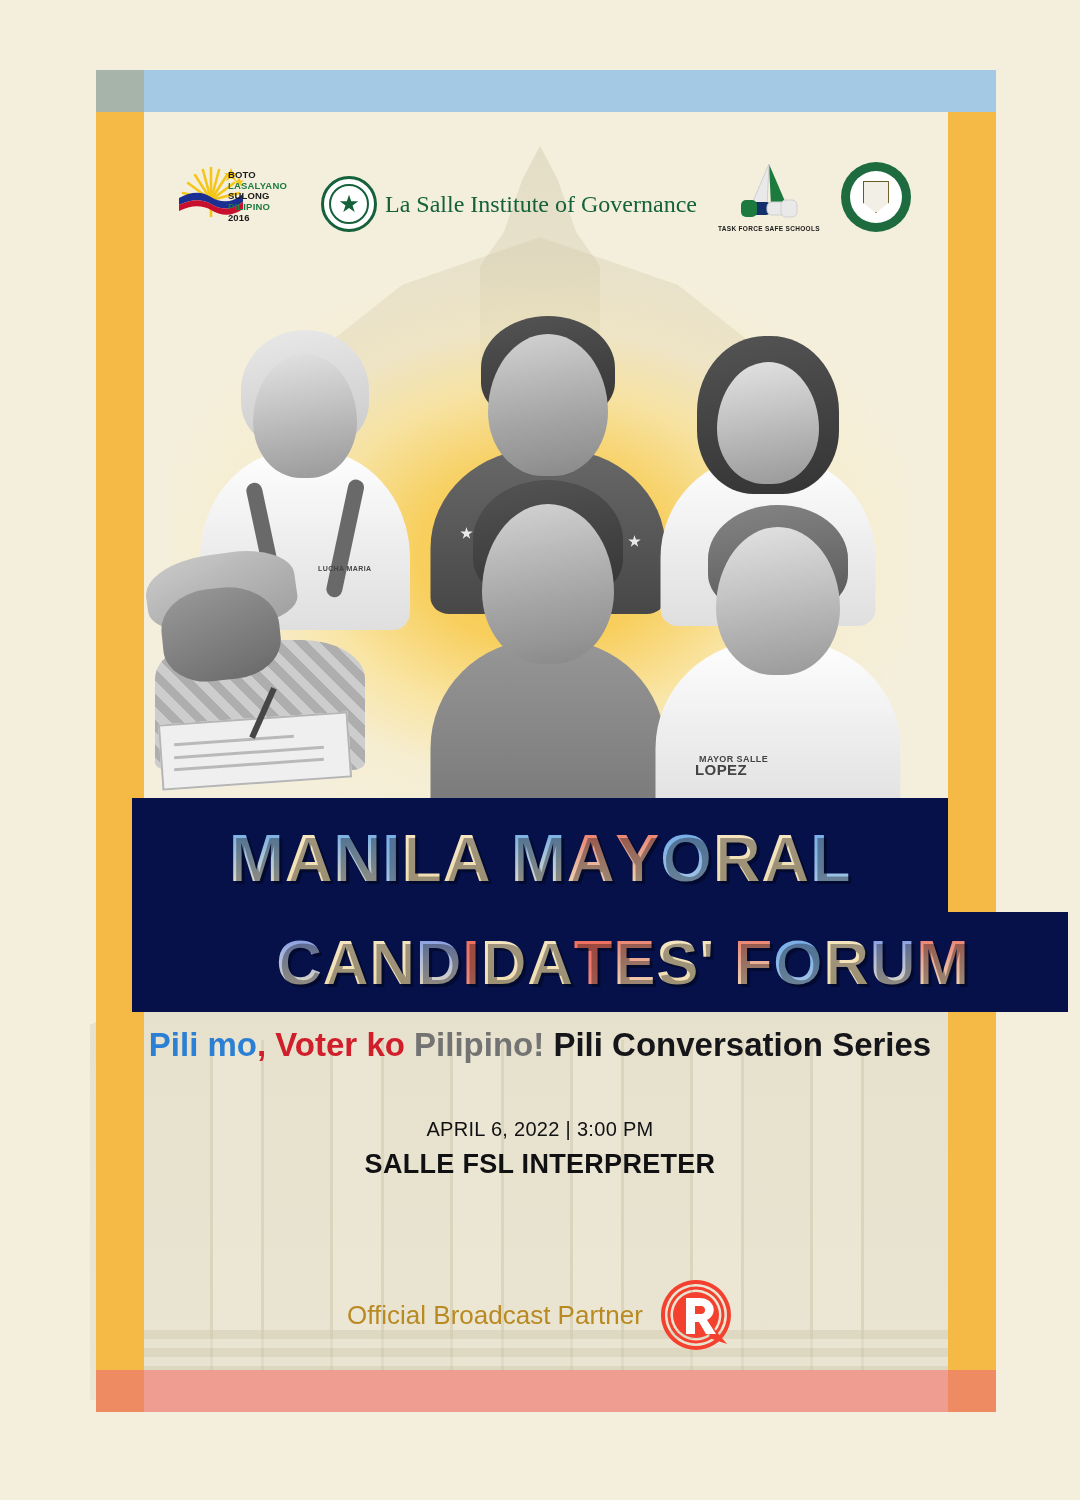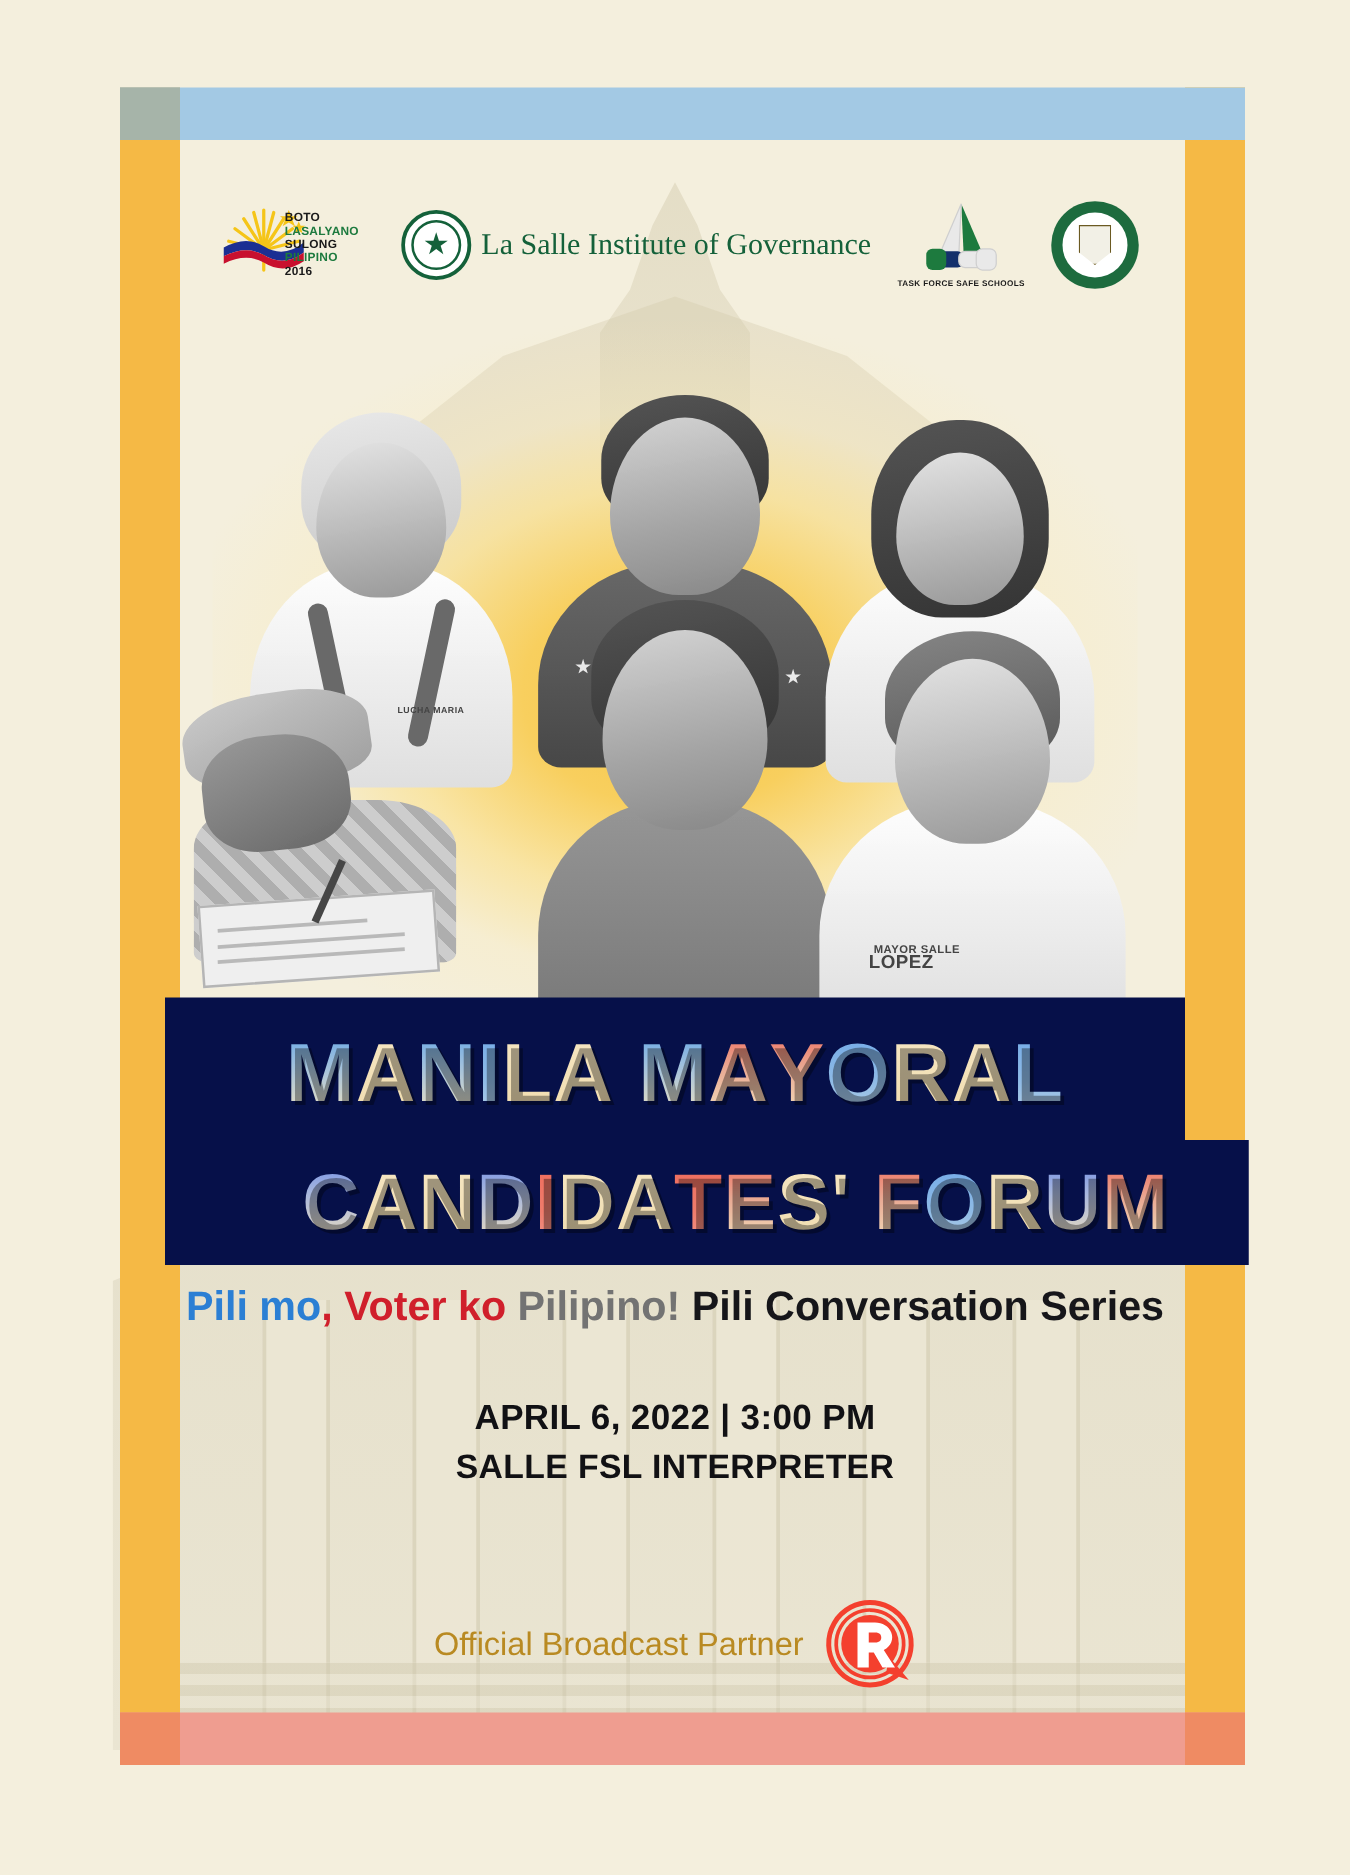--- a/index.html
+++ b/index.html
@@ -55,21 +55,21 @@
   .bar-bottom { left:96px;  bottom:88px; width:900px; height:42px; }
   .bar-left   { left:96px;  top:70px;    width:48px;  height:1342px; }
   .bar-right  { right:84px; top:70px;    width:48px;  height:1342px; }
   .corner-tl  { left:96px;  top:70px;    width:48px;  height:42px; }
   .corner-bl  { left:96px;  bottom:88px; width:48px;  height:42px; }
   .corner-br  { right:84px; bottom:88px; width:48px;  height:42px; }
 
   
   .logo-row {
     position:absolute; left:0; right:0; top:160px;
-    display:flex; align-items:center; justify-content:center; gap:34px;
+    display:flex; align-items:flex-end; justify-content:center; gap:34px;
   }
   .logo { display:flex; align-items:center; gap:8px; }
 
   
   .boto { position:relative; width:118px; height:72px; }
   .sunburst { position:absolute; left:6px; top:4px; width:72px; height:56px; }
   .boto-txt { position:absolute; right:0; top:10px; font-size:9.5px; font-weight:bold;
               line-height:1.12; letter-spacing:.2px; text-align:left; }
   .boto-txt span { display:block; }
 
@@ -121,21 +121,21 @@
 
   .shirt-mark { position:absolute; font-size:7px; font-weight:bold; color:#4a4542;
                 letter-spacing:.4px; white-space:nowrap; }
 
   
   .title-bar {
     position:absolute; background:#061049;
     display:flex; align-items:center; justify-content:center;
   }
   .tb1 { left:132px; top:798px; width:816px; height:120px; }
-  .tb2 { left:132px; top:912px; width:867px; height:100px;padding-left:46px; }
+  .tb2 { left:132px; top:912px; width:936px; height:100px;padding-left:46px; }
   .tb-text {
     font-family:"Liberation Sans", sans-serif;
     font-weight:bold; font-style:normal;
     font-size:66px; letter-spacing:1px; white-space:nowrap;
     text-shadow:3px 3px 0 rgba(0,0,0,.35);
   }
   .tb2 .tb-text { font-size:63px; }
   .tb-text span { display:inline-block; }
   .gl-cream { background:linear-gradient(180deg,#f6e7c4 0%,#f0dcae 100%);
               -webkit-background-clip:text; background-clip:text; color:transparent; }
@@ -155,21 +155,21 @@
     position:absolute; left:0; right:0; top:1026px; text-align:center;
     font-size:33px; font-weight:bold; white-space:nowrap;
   }
   .tg-blue { color:#2b7fd4; }
   .tg-red  { color:#d01f2b; }
   .tg-gold { color:#737373; }
   .tg-blk  { color:#16161a; }
 
   
   .details { position:absolute; left:0; right:0; top:1118px; text-align:center; color:#111114; }
-  .d-date  { font-size:28px; font-weight:bold; letter-spacing:.3px; }
+  .d-date  { font-size:20px; font-weight:normal; letter-spacing:.3px; }
   .d-place { font-size:30px; font-weight:bold; letter-spacing:.3px; margin-top:8px; }
   .d-fsl   { font-size:27px; font-weight:bold; letter-spacing:.3px; margin-top:8px; }
 
   
   .broadcast {
     position:absolute; left:0; right:0; top:1278px;
     display:flex; align-items:center; justify-content:center; gap:16px;
   }
   .bc-label { font-size:26px; color:#b98a22; font-weight:normal; }
   .rappler { width:74px; height:74px; position:relative; }

